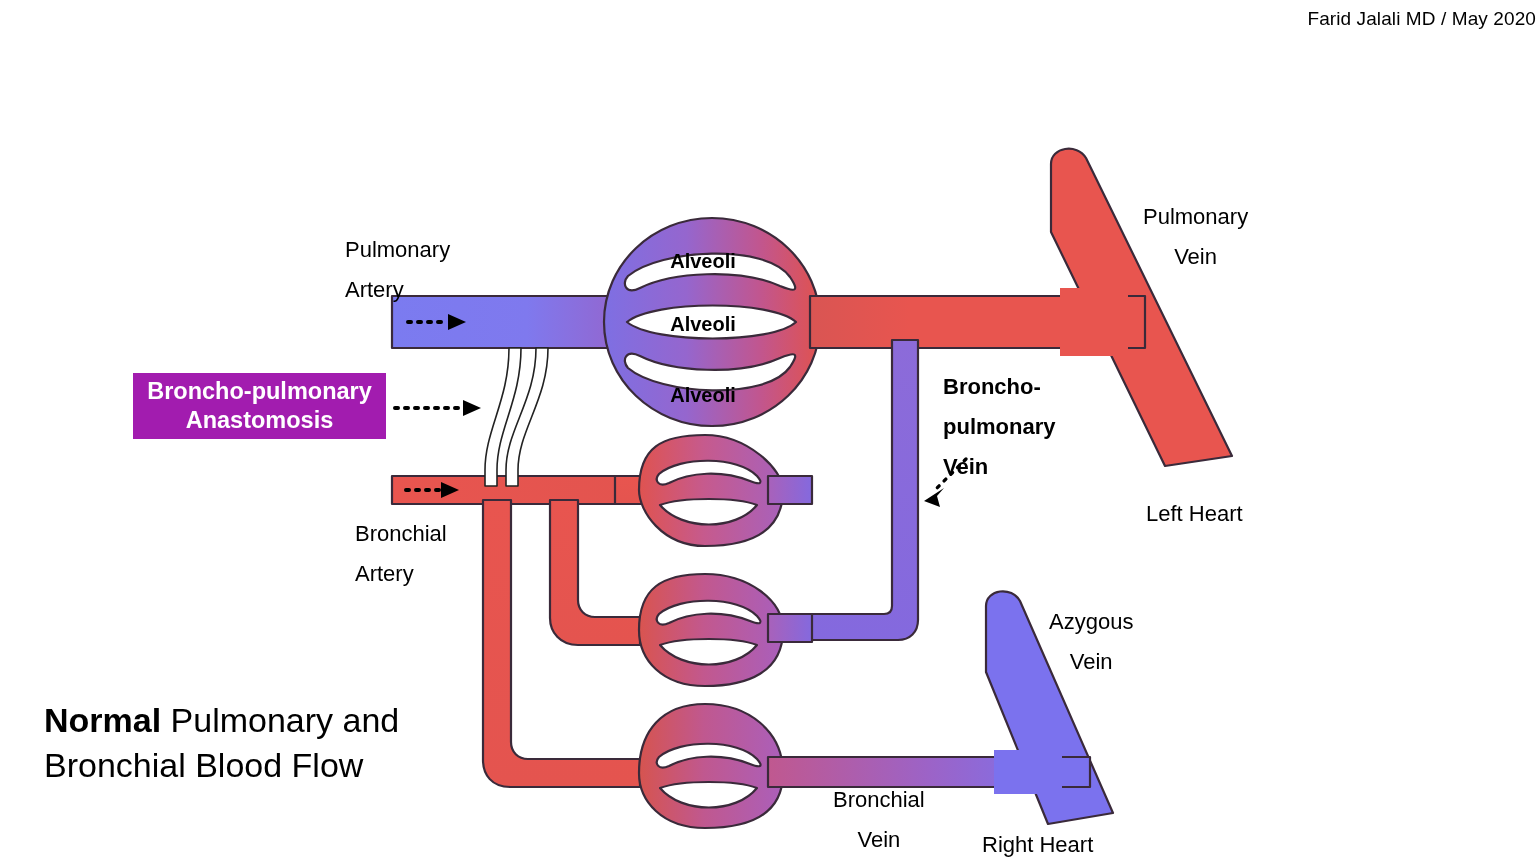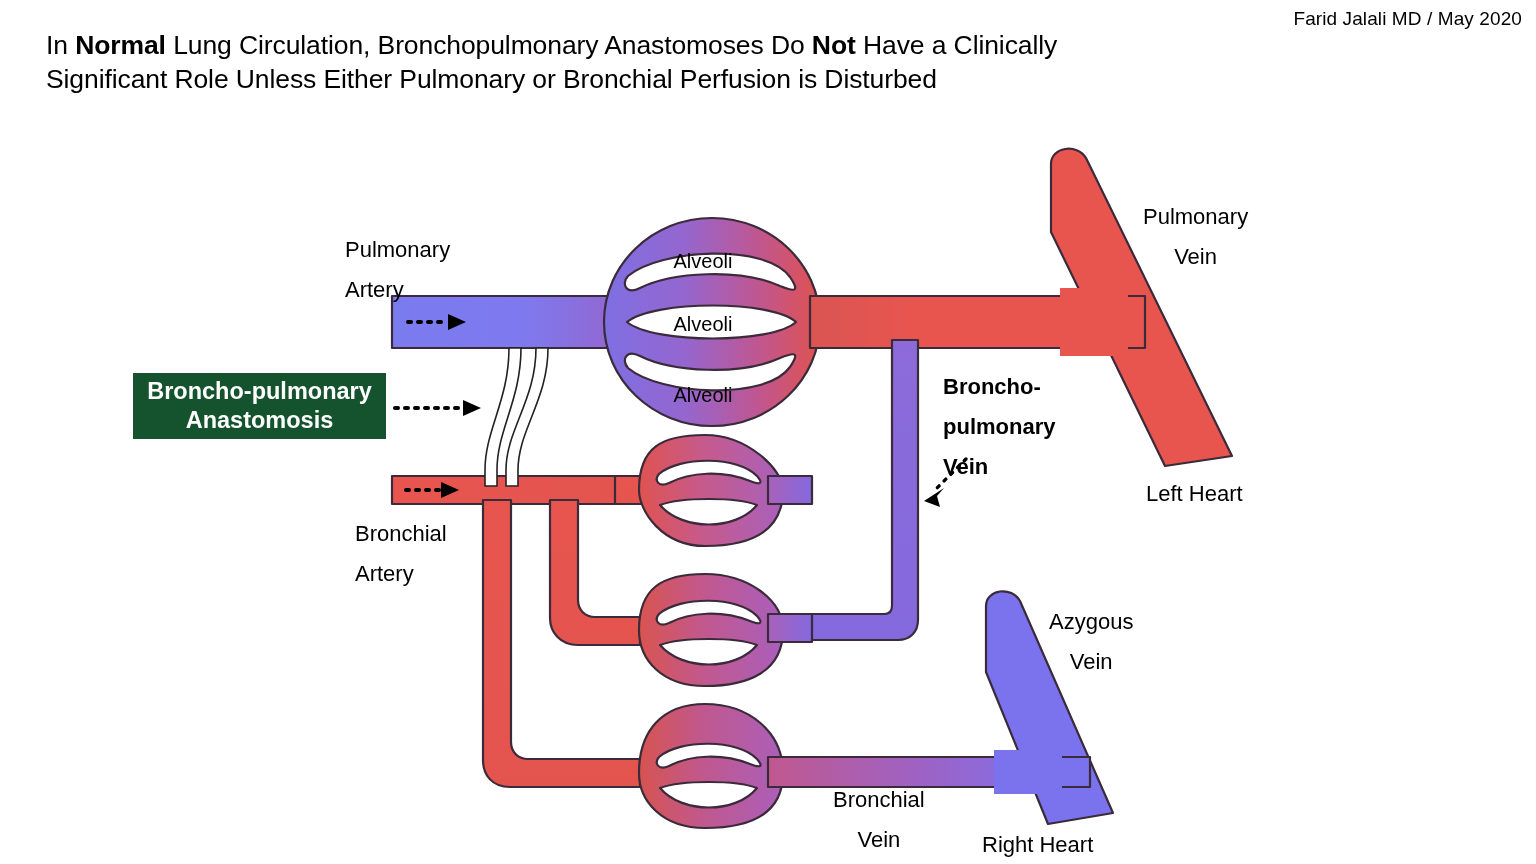--- a/index.html
+++ b/index.html
@@ -20,21 +20,21 @@
   #stage {
     position: absolute;
     left: 0; top: 0;
     width: 1536px;
     height: 864px;
   }
 
   
   .credit {
     position: absolute;
-    right: 14px;
+    right: 0;
     top: 8px;
     font-size: 19px;
     font-weight: 400;
     letter-spacing: 0.1px;
     white-space: nowrap;
   }
 
   .headline {
     position: absolute;
     left: 46px;
@@ -63,51 +63,51 @@
     font-size: 22px;
     line-height: 40px;
     font-weight: 400;
     white-space: pre-line;
   }
   .vlabel.center { text-align: center; }
 
   #label-pulmonary-artery { left: 345px; top: 230px; }
   #label-bronchial-artery { left: 355px; top: 514px; }
   #label-pulmonary-vein   { left: 1143px; top: 197px; }
-  #label-left-heart       { left: 1146px; top: 474px; }
+  #label-left-heart       { left: 1146px; top: 494px; }
   #label-bronchopulm-vein { left: 943px; top: 367px; font-weight: bold; }
   #label-azygous-vein     { left: 1049px; top: 602px; }
   #label-bronchial-vein   { left: 833px; top: 780px; }
   #label-right-heart      { left: 982px; top: 825px; }
 
   
   #anastomosis-box {
     position: absolute;
     left: 133px;
     top: 373px;
     width: 253px;
     height: 66px;
-    background: #14532d;
+    background: #a21caf;
     color: #ffffff;
     font-size: 23.5px;
     line-height: 29px;
     font-weight: 700;
     text-align: center;
     display: flex;
     align-items: center;
     justify-content: center;
     white-space: pre-line;
     box-sizing: border-box;
   }
 
   
   .alveoli-cap {
     position: absolute;
     font-size: 20px;
-    font-weight: 400;
+    font-weight: 700;
     text-align: center;
     width: 120px;
   }
   #alveoli-cap-1 { left: 643px; top: 250px; }
   #alveoli-cap-2 { left: 643px; top: 313px; }
   #alveoli-cap-3 { left: 643px; top: 384px; }
 
   svg { position: absolute; left: 0; top: 0; }
 </style>
 </head>
@@ -330,24 +330,24 @@
     </g>
 
     <g stroke="#000000" fill="none" stroke-width="3.4" stroke-linecap="round" stroke-dasharray="2.5 7">
       <line x1="966" y1="459" x2="936" y2="489"></line>
     </g>
     <polygon fill="#000000" stroke="none" points="924,501 944,488 937,496 940,507"></polygon>
   </svg>
 
   <div class="credit">Farid Jalali MD / May 2020</div>
 
-  <div class="headline">
-    <span>In </span><b>Normal</b><span> Lung Circulation, Bronchopulmonary Anastomoses Do </span><b>Not</b><span> Have a Clinically Significant Role Unless Either Pulmonary or Bronchial Perfusion is Disturbed</span>
+
+  <div class="footline">
+    <b>Normal</b><span> Pulmonary and Bronchial Blood Flow</span>
   </div>
-
 
   <div id="anastomosis-box">Broncho-pulmonary
 Anastomosis</div>
 
   <div class="vlabel" id="label-pulmonary-artery">Pulmonary
 Artery</div>
 
   <div class="vlabel" id="label-bronchial-artery">Bronchial
 Artery</div>
 

